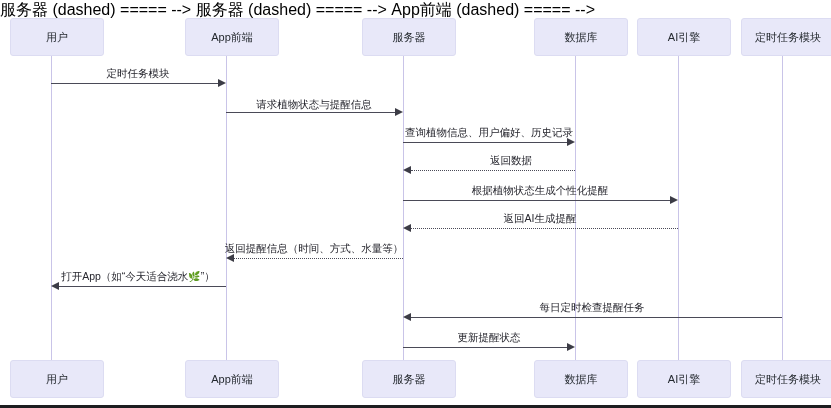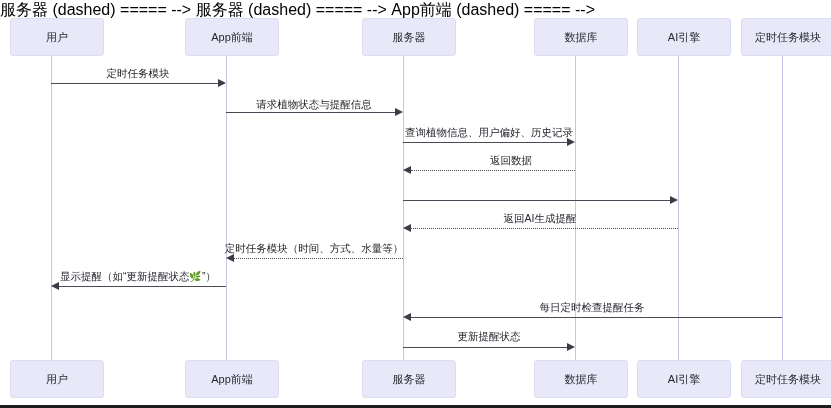--- a/index.html
+++ b/index.html
@@ -129,45 +129,46 @@
   <div class="msg-label" style="left:489px; top:127px;">查询植物信息、用户偏好、历史记录</div>
   <div class="msg-line" style="left:403px; top:142px; width:164px;"></div>
   <div class="arrow-head right" style="left:567px; top:138px;"></div>
 
    服务器 (dashed) ===== --&gt;
   <div class="msg-label" style="left:511px; top:155px;">返回数据</div>
   <div class="msg-line dashed" style="left:411px; top:170px; width:164px;"></div>
   <div class="arrow-head left" style="left:403px; top:166px;"></div>
 
   
+  <div class="msg-label" style="left:540px; top:185px;">根据植物状态生成个性化提醒</div>
   <div class="msg-line" style="left:403px; top:200px; width:267px;"></div>
   <div class="arrow-head right" style="left:670px; top:196px;"></div>
 
    服务器 (dashed) ===== --&gt;
   <div class="msg-label" style="left:540px; top:213px;">返回AI生成提醒</div>
   <div class="msg-line dashed" style="left:411px; top:228px; width:267px;"></div>
   <div class="arrow-head left" style="left:403px; top:224px;"></div>
 
    App前端 (dashed) ===== --&gt;
-  <div class="msg-label" style="left:314px; top:243px;">定时任务模块（时间、方式、水量等）</div>
+  <div class="msg-label" style="left:314px; top:243px;">返回提醒信息（时间、方式、水量等）</div>
   <div class="msg-line dashed" style="left:234px; top:258px; width:169px;"></div>
   <div class="arrow-head left" style="left:226px; top:254px;"></div>
 
   
-  <div class="msg-label" style="left:138px; top:271px;"><span>显示提醒（如“更新提醒状态</span><span class="leaf-emoji">🌿</span><span>”）</span></div>
+  <div class="msg-label" style="left:138px; top:271px;"><span>打开App（如“今天适合浇水</span><span class="leaf-emoji">🌿</span><span>”）</span></div>
   <div class="msg-line" style="left:59px; top:286px; width:167px;"></div>
   <div class="arrow-head left" style="left:51px; top:282px;"></div>
 
   
   <div class="msg-label" style="left:592px; top:302px;text-align:center;">每日定时检查提醒任务</div>
   <div class="msg-line" style="left:411px; top:317px; width:371px;"></div>
   <div class="arrow-head left" style="left:403px; top:313px;"></div>
 
   
-  <div class="msg-label" style="left:489px; top:332px;font-family:Liberation Mono, monospace;">更新提醒状态</div>
+  <div class="msg-label" style="left:489px; top:332px;">更新提醒状态</div>
   <div class="msg-line" style="left:403px; top:347px; width:164px;"></div>
   <div class="arrow-head right" style="left:567px; top:343px;"></div>
 
   
   <div class="actor-box" style="left:10px;  top:360px;">
     <span class="actor-label">用户</span>
   </div>
   <div class="actor-box" style="left:185px; top:360px;">
     <span class="actor-label">App前端</span>
   </div>

